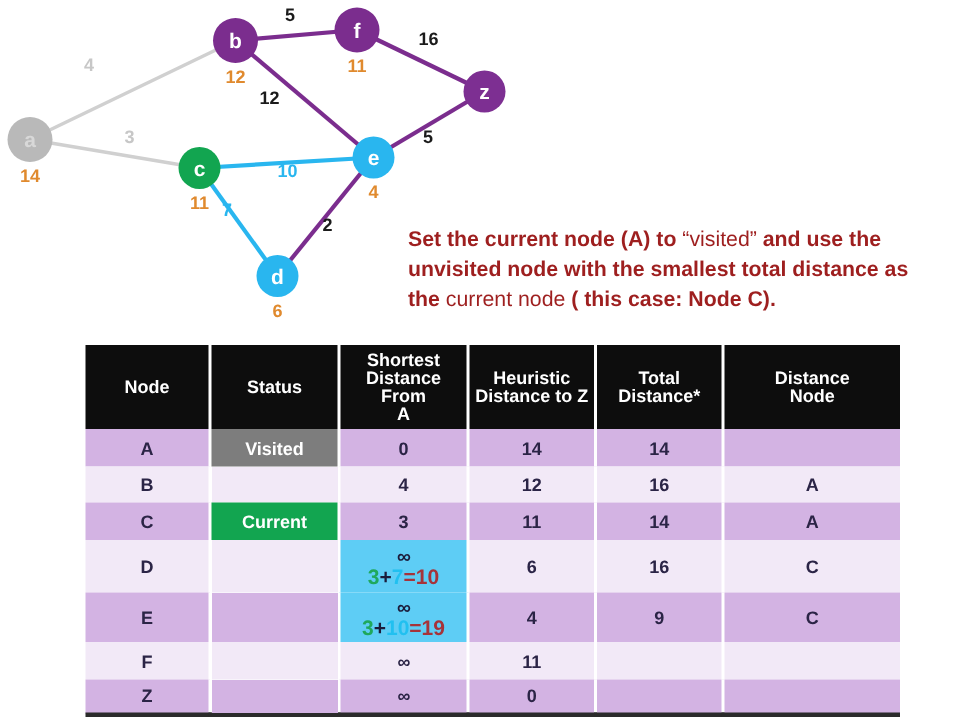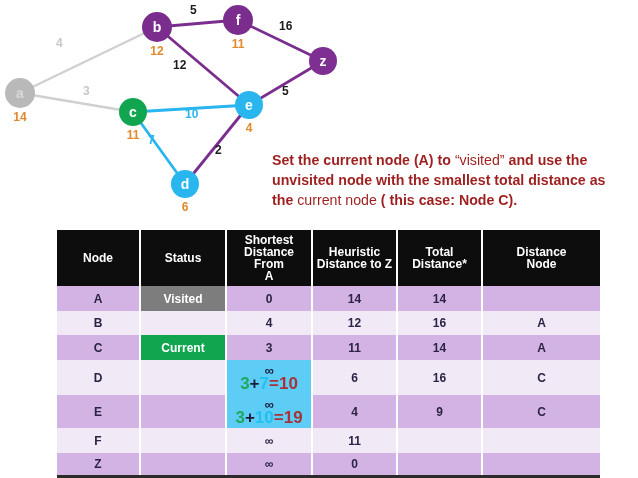--- a/index.html
+++ b/index.html
@@ -71,21 +71,21 @@
     display:flex;align-items:center;justify-content:center;
   }
   .chip-visited{background:#7d7d7d;}
   .chip-current{background:#12a550;}
   .num-orange{color:#e08a2e;}
   .num-green{color:#3bb273;}
   .num-blue{color:#3a9fd6;}
   .prev-green{color:#3bb273;}
   .calc-cell{background:#5ecdf5 !important;padding:2px 0;}
   .calc-inf{display:block;font-size:12px;color:#1b1b3a;line-height:12px;}
-  .calc-line{display:block;font-size:17px;line-height:14px;}
+  .calc-line{display:block;font-size:14px;line-height:14px;}
   .c-g{color:#1fa85c;}
   .c-p{color:#1b1b3a;}
   .c-c{color:#21c0f0;}
   .c-r{color:#a6333a;}
   .inf{font-size:13px;color:#1b1b3a;letter-spacing:-0.5px;}
 </style>
 </head>
 <body>
 
 <div id="stage">

